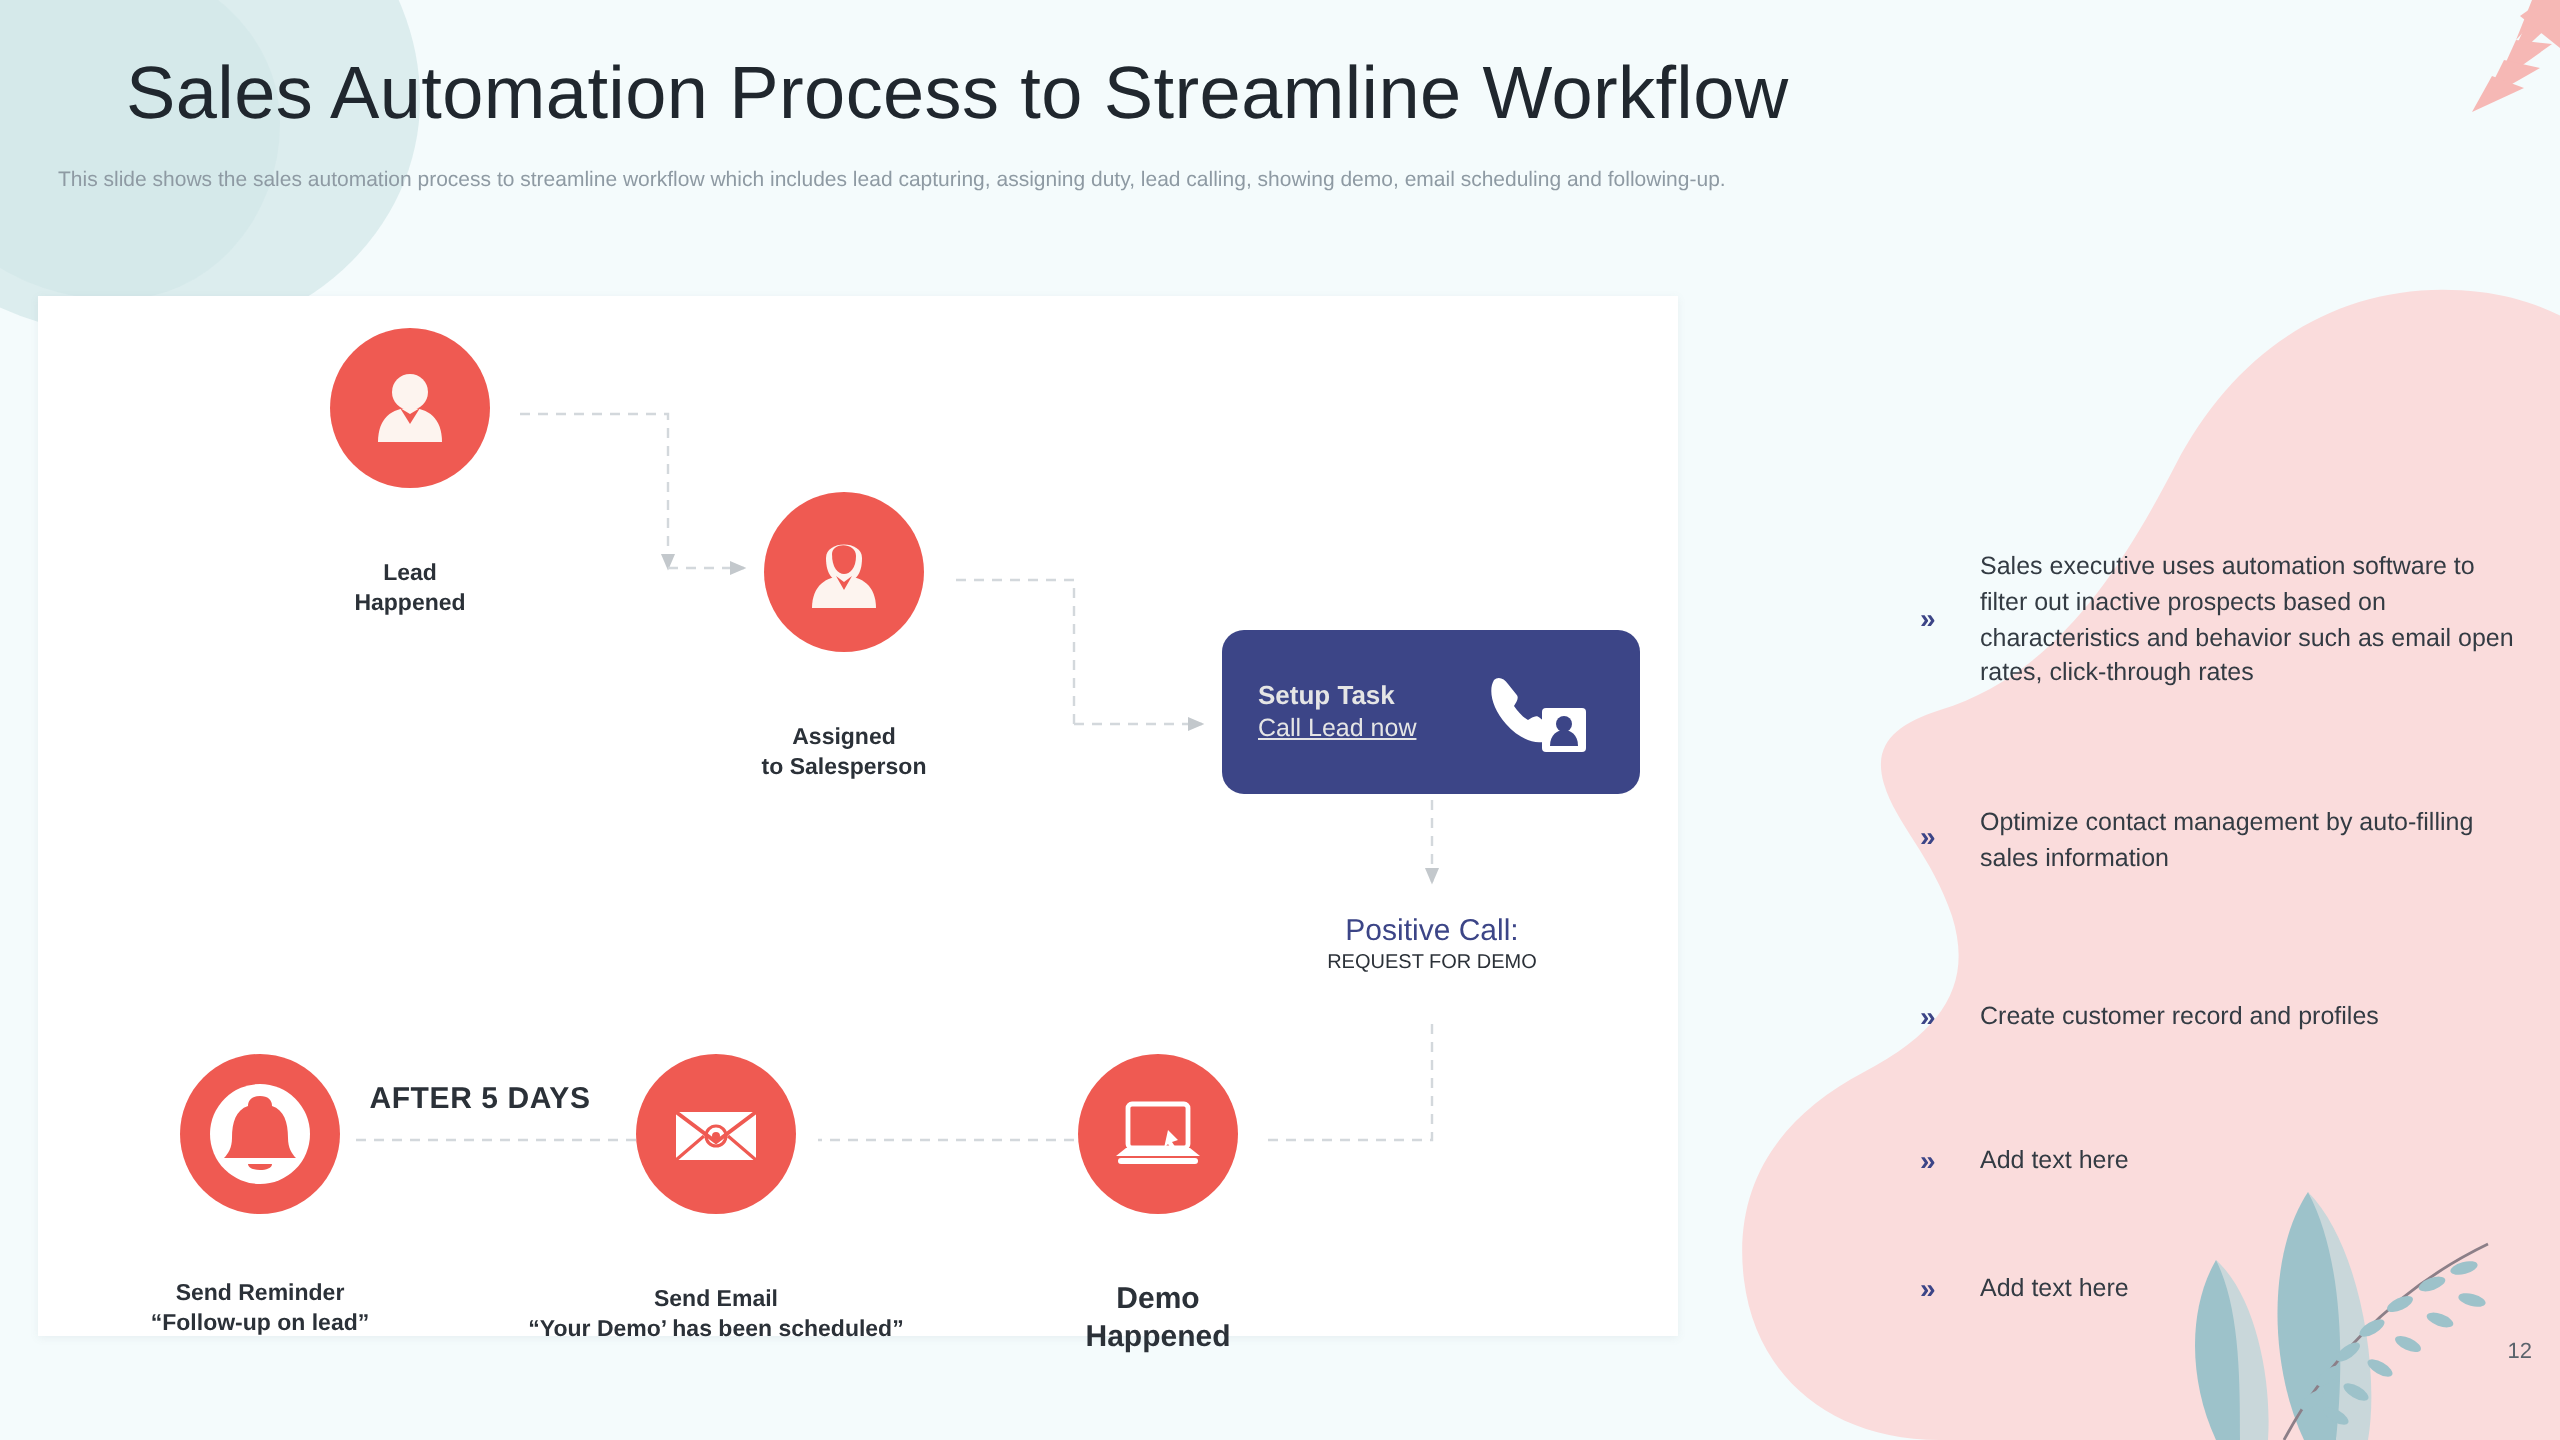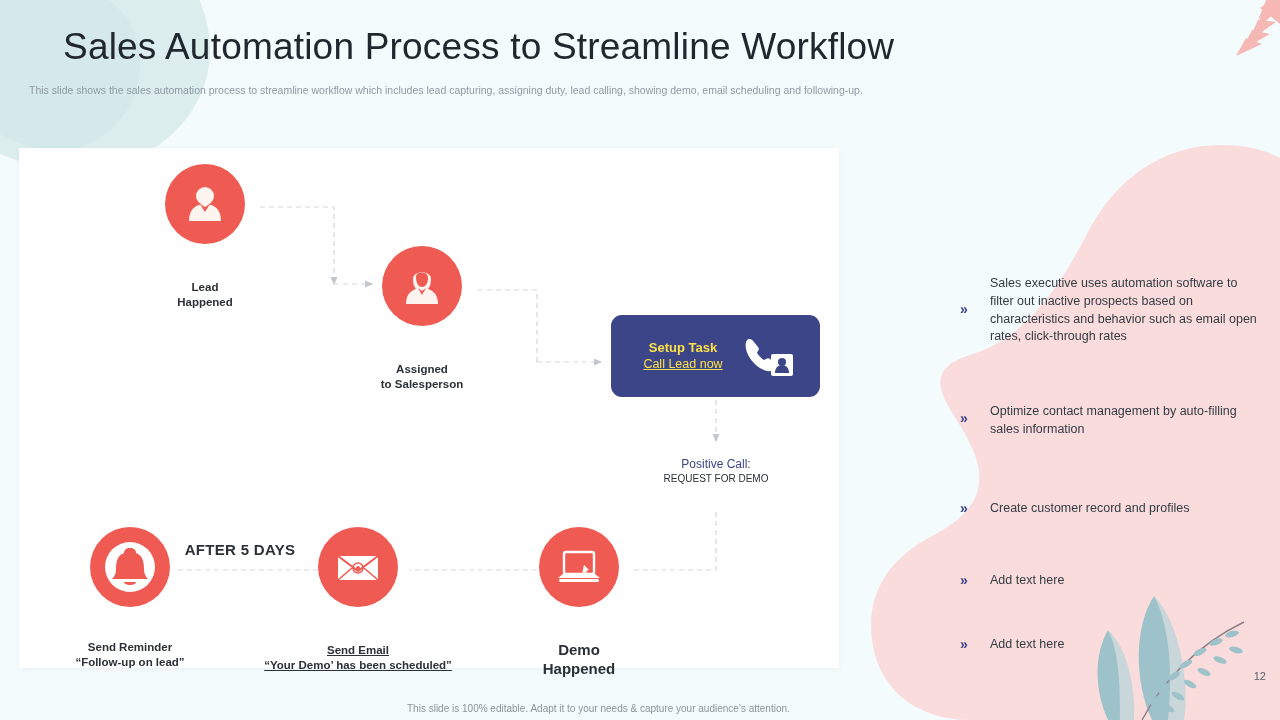--- a/index.html
+++ b/index.html
@@ -68,46 +68,46 @@
   #node-assigned{left:382px;top:246px;}
   #node-assigned .circle{width:80px;height:80px;}
   #node-assigned .node-label{top:88px;font-size:11.5px;}
 
   #node-reminder{left:90px;top:527px;}
   #node-reminder .circle{width:80px;height:80px;}
   #node-reminder .node-label{top:85px;font-size:11.5px;}
 
   #node-email{left:318px;top:527px;}
   #node-email .circle{width:80px;height:80px;}
-  #node-email .node-label{top:88px;font-size:11.5px;text-decoration:underline;}
+  #node-email .node-label{top:88px;font-size:11.5px;}
 
   #node-demo{left:539px;top:527px;}
   #node-demo .circle{width:80px;height:80px;}
   #node-demo .node-label{top:85px;font-size:15px;}
 
   
   .task-box{
     position:absolute;left:611px;top:315px;width:209px;height:82px;
     background:#3c4587;border-radius:11px;
     display:flex;align-items:center;
   }
   .task-text{
-    color:#fde047;text-align:center;margin-left:18px;width:108px;
+    color:#e5e5e5;margin-left:18px;width:108px;
     line-height:1.35;
   }
   .task-title{font-size:13px;font-weight:bold;display:block;}
   .task-sub{font-size:12.5px;display:block;text-decoration:underline;}
   .task-icon{margin-left:4px;}
 
   
   .positive-call{
     position:absolute;left:716px;top:457px;transform:translateX(-50%);
     text-align:center;white-space:nowrap;
   }
-  .pc-main{display:block;font-size:12px;color:#3c4587;}
+  .pc-main{display:block;font-size:15px;color:#3c4587;}
   .pc-sub{display:block;font-size:10px;color:#2b3138;margin-top:2px;}
 
   
   .after-days{
     position:absolute;left:240px;top:541px;transform:translateX(-50%);
     font-size:15px;font-weight:bold;color:#2b3138;letter-spacing:.3px;
     white-space:nowrap;
   }
 
   
@@ -321,16 +321,15 @@
     <div class="bullet" id="b3">
       <span class="chev">»</span>
       <span class="btext">Add text here</span>
     </div>
     <div class="bullet" id="b4">
       <span class="chev">»</span>
       <span class="btext">Add text here</span>
     </div>
   </div>
 
-  <div class="footer-note">This slide is 100% editable. Adapt it to your needs &amp; capture your audience’s attention.</div>
   <div class="page-num">12</div>
 
 </div>
 
 </body></html>

